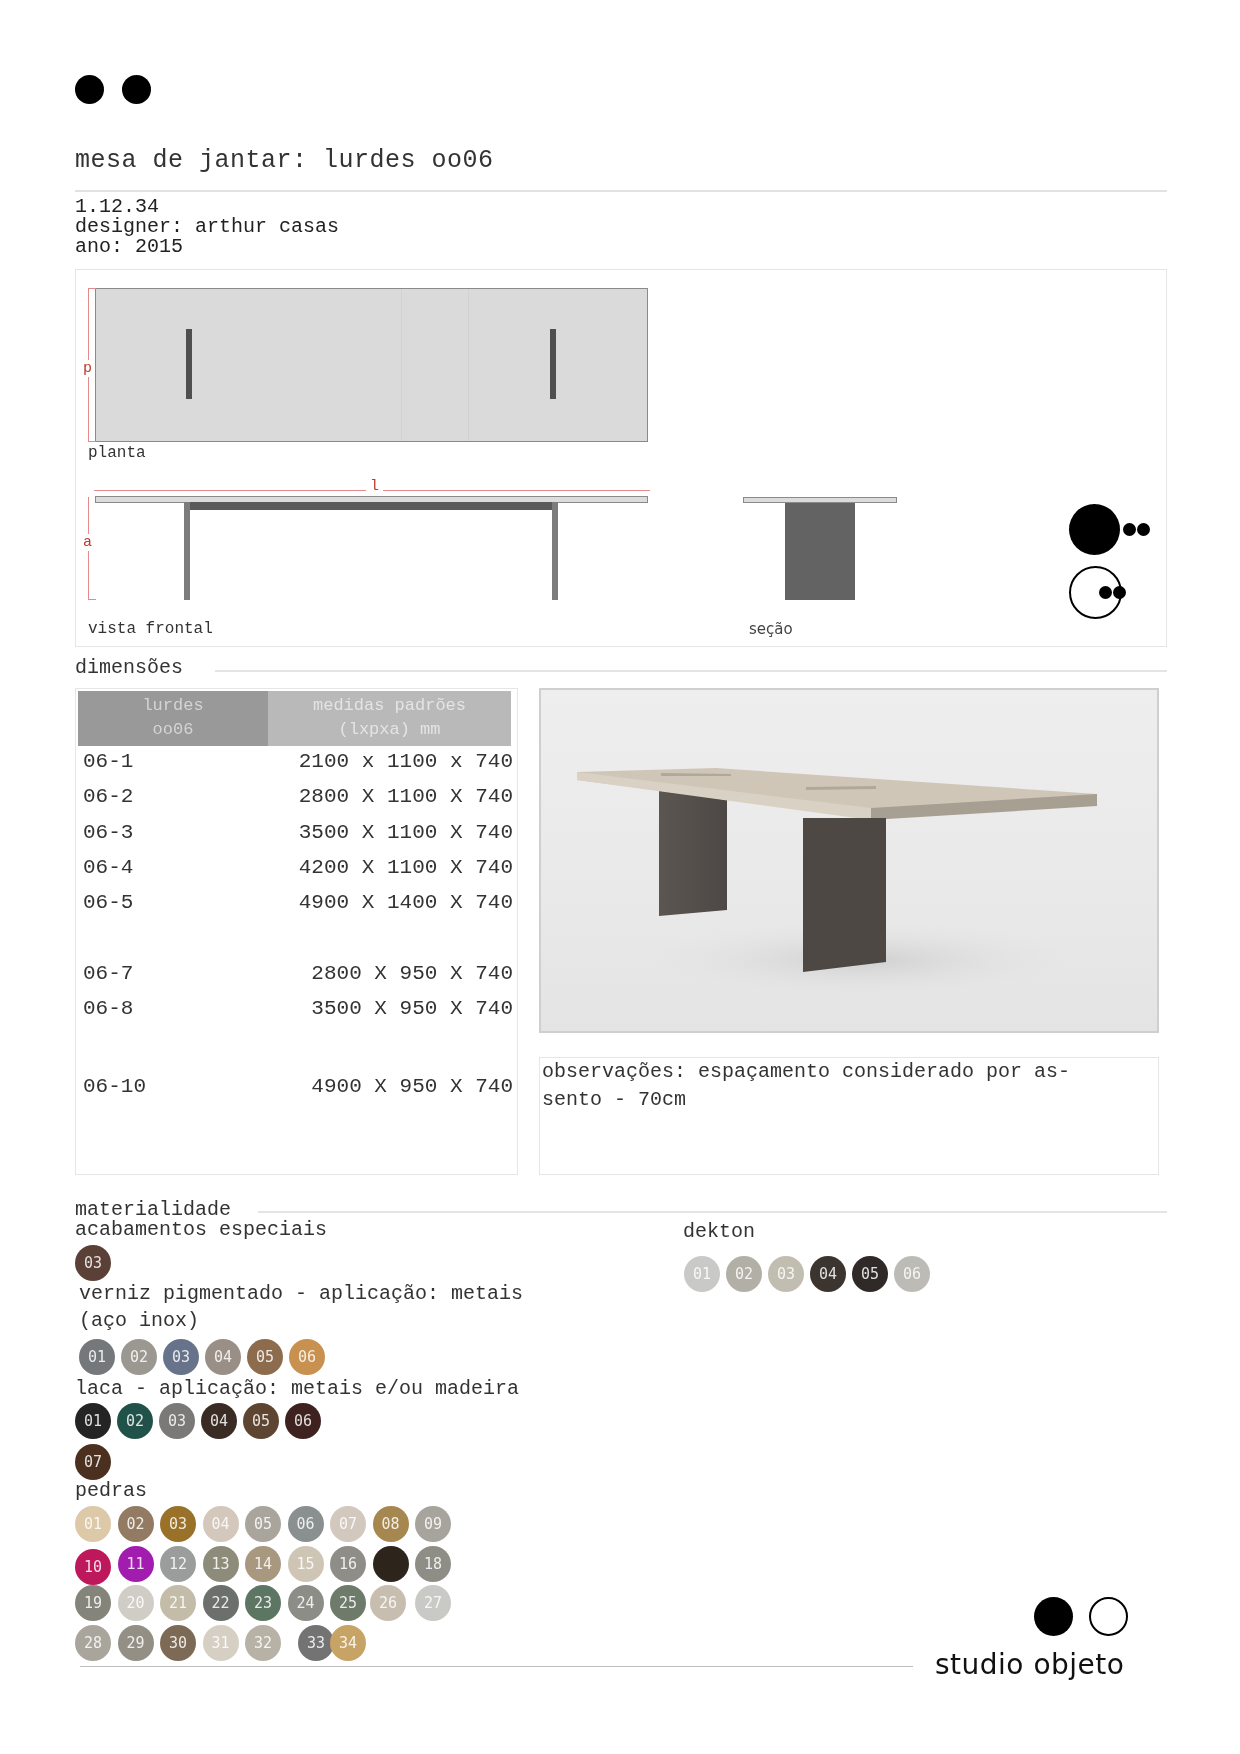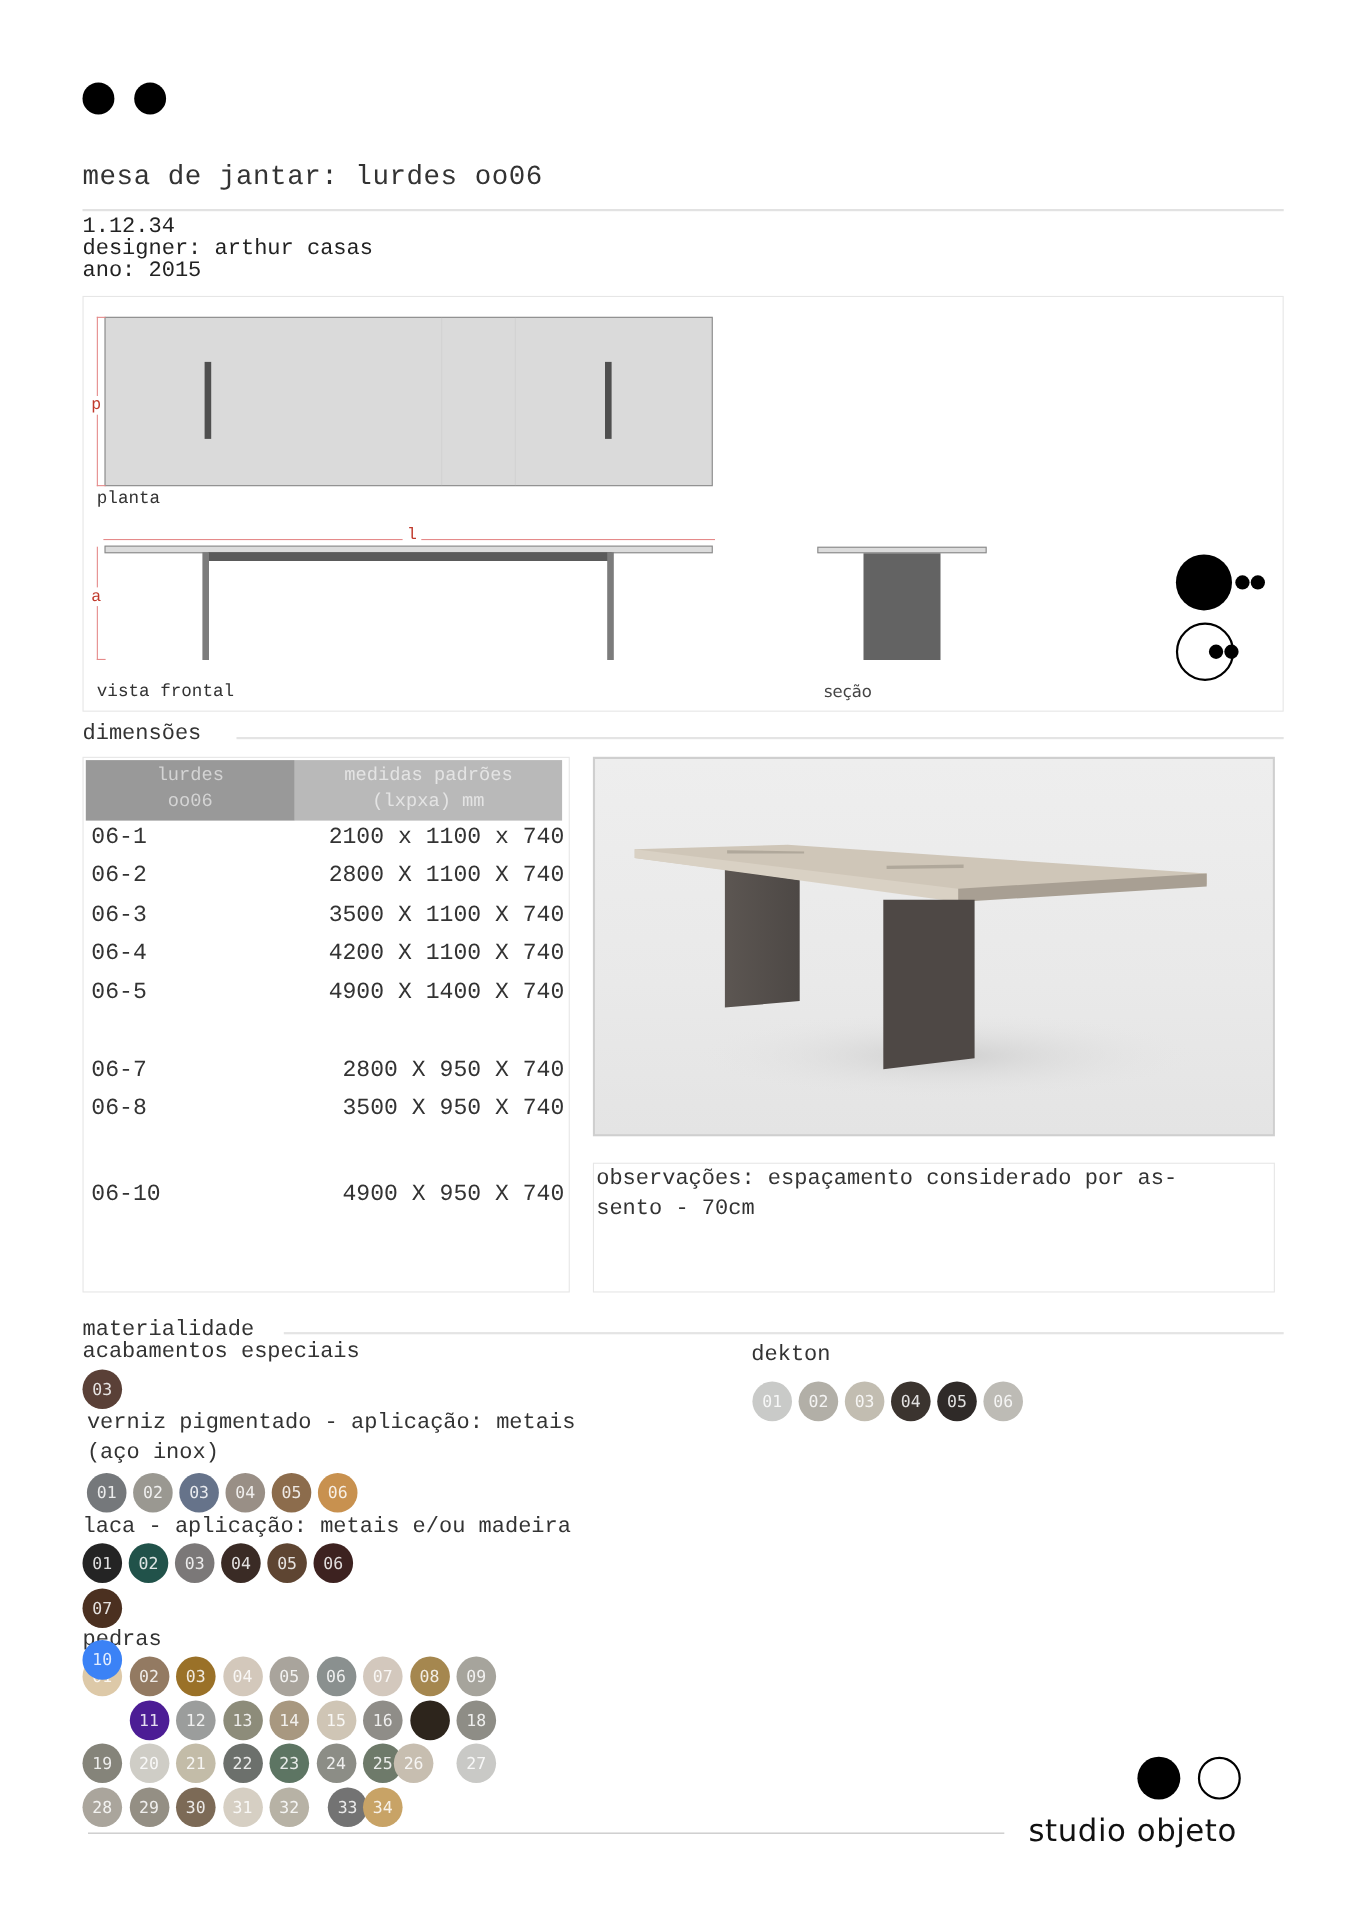--- a/index.html
+++ b/index.html
@@ -209,37 +209,37 @@
 <div id="stone-swatches">
     <div class="swatch" style="left: 75px; top: 1506px; background: rgb(221, 201, 168);">01</div>
     <div class="swatch" style="left: 117.5px; top: 1506px; background: rgb(147, 122, 98);">02</div>
     <div class="swatch" style="left: 160px; top: 1506px; background: rgb(154, 113, 40);">03</div>
     <div class="swatch" style="left: 202.5px; top: 1506px; background: rgb(211, 200, 187);">04</div>
     <div class="swatch" style="left: 245px; top: 1506px; background: rgb(169, 164, 156);">05</div>
     <div class="swatch" style="left: 287.5px; top: 1506px; background: rgb(138, 144, 143);">06</div>
     <div class="swatch" style="left: 330px; top: 1506px; background: rgb(211, 200, 189);">07</div>
     <div class="swatch" style="left: 372.5px; top: 1506px; background: rgb(165, 135, 79);">08</div>
     <div class="swatch" style="left: 415px; top: 1506px; background: rgb(166, 164, 156);">09</div>
-    <div class="swatch" style="left: 75px; top: 1491px; background: #3b82f6;">10</div>
-    <div class="swatch" style="left: 117.5px; top: 1545.5px; background: #4c1d95;">11</div>
+    <div class="swatch" style="left: 75px; top: 1549px; background: #be185d;">10</div>
+    <div class="swatch" style="left: 117.5px; top: 1545.5px; background: #a21caf;">11</div>
     <div class="swatch" style="left: 160px; top: 1545.5px; background: rgb(155, 157, 156);">12</div>
     <div class="swatch" style="left: 202.5px; top: 1545.5px; background: rgb(141, 140, 122);">13</div>
     <div class="swatch" style="left: 245px; top: 1545.5px; background: rgb(168, 152, 128);">14</div>
     <div class="swatch" style="left: 287.5px; top: 1545.5px; background: rgb(207, 197, 181);">15</div>
     <div class="swatch" style="left: 330px; top: 1545.5px; background: rgb(143, 141, 136);">16</div>
     <div class="swatch" style="left: 372.5px; top: 1545.5px; background: rgb(45, 37, 28);"></div>
     <div class="swatch" style="left: 415px; top: 1545.5px; background: rgb(142, 141, 134);">18</div>
     <div class="swatch" style="left: 75px; top: 1585px; background: rgb(133, 132, 122);">19</div>
     <div class="swatch" style="left: 117.5px; top: 1585px; background: rgb(207, 205, 198);">20</div>
     <div class="swatch" style="left: 160px; top: 1585px; background: rgb(195, 188, 168);">21</div>
     <div class="swatch" style="left: 202.5px; top: 1585px; background: rgb(108, 112, 108);">22</div>
     <div class="swatch" style="left: 245px; top: 1585px; background: rgb(93, 117, 99);">23</div>
     <div class="swatch" style="left: 287.5px; top: 1585px; background: rgb(140, 141, 134);">24</div>
     <div class="swatch" style="left: 330px; top: 1585px; background: rgb(110, 122, 106);">25</div>
-    <div class="swatch" style="left: 358px; top: 1585px; background: rgb(199, 190, 176);">26</div>
+    <div class="swatch" style="left: 370px; top: 1585px; background: rgb(199, 190, 176);">26</div>
     <div class="swatch" style="left: 415px; top: 1585px; background: rgb(201, 201, 198);">27</div>
     <div class="swatch" style="left: 75px; top: 1624.5px; background: rgb(170, 165, 156);">28</div>
     <div class="swatch" style="left: 117.5px; top: 1624.5px; background: rgb(148, 143, 132);">29</div>
     <div class="swatch" style="left: 160px; top: 1624.5px; background: rgb(124, 106, 86);">30</div>
     <div class="swatch" style="left: 202.5px; top: 1624.5px; background: rgb(214, 207, 195);">31</div>
     <div class="swatch" style="left: 245px; top: 1624.5px; background: rgb(183, 178, 165);">32</div>
     <div class="swatch" style="left: 298px; top: 1624.5px; background: #737373;">33</div>
     <div class="swatch" style="left: 330px; top: 1624.5px; background: rgb(200, 163, 102);">34</div>
   </div>
 

